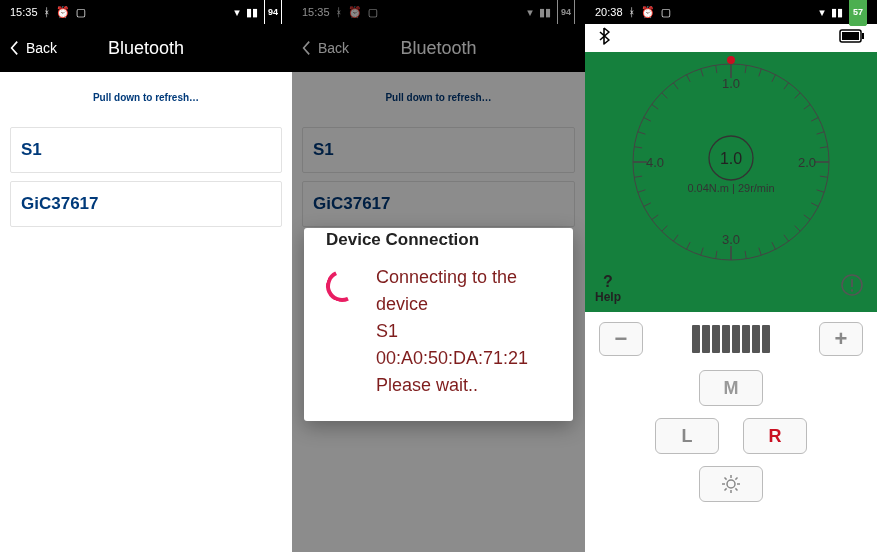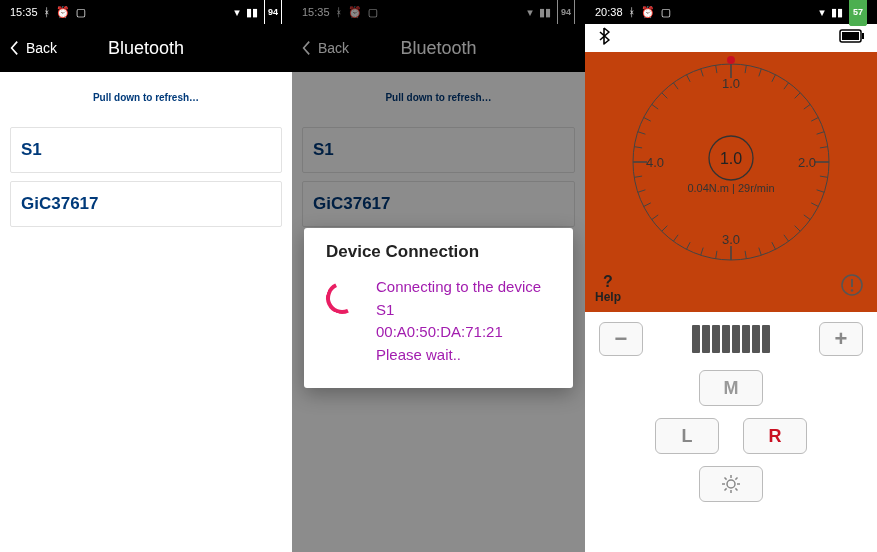--- a/index.html
+++ b/index.html
@@ -20,29 +20,29 @@
   .title { position: absolute; left: 50%; transform: translateX(-50%); font-size: 18px; font-weight: 400; }
 
   
   .content { padding: 0; background: #fff; height: calc(100% - 72px); }
   .refresh-hint { text-align: center; color: #003a7a; font-weight: bold; font-size: 10px; padding: 20px 0 24px; }
   .device-list { padding: 0 10px; }
   .device-item { border: 1px solid #e2e2e2; background: #fff; color: #003a7a; font-size: 17px; font-weight: bold; padding: 12px 10px; margin-bottom: 8px; border-radius: 2px; }
 
   
   .overlay { position: absolute; inset: 0; background: rgba(0,0,0,0.45); z-index: 5; }
-  .dialog { position: absolute; left: 12px; right: 12px; top: 228px; background: #fff; border-radius: 3px; padding: 14px 22px 22px; z-index: 6; box-shadow: 0 6px 20px rgba(0,0,0,0.3); }
+  .dialog { position: absolute; left: 12px; right: 12px; top: 228px; background: #fff; border-radius: 3px; padding: 2px 22px 22px; z-index: 6; box-shadow: 0 6px 20px rgba(0,0,0,0.3); }
   .dialog-title { font-size: 17px; font-weight: bold; color: #222; margin-bottom: 14px; }
   .dialog-row { display: flex; gap: 18px; align-items: flex-start; }
   .spinner { width: 32px; height: 32px; border: 4px solid transparent; border-top-color: #e91e63; border-right-color: #e91e63; border-radius: 50%; flex-shrink: 0; margin-top: 6px; transform: rotate(200deg); }
-  .dialog-text { font-size: 15px; color: #a21caf; line-height: 1.5; }
+  .dialog-text { font-size: 18px; color: #7f1d1d; line-height: 1.5; }
 
   
   .topband { display: flex; align-items: center; justify-content: space-between; height: 28px; padding: 0 12px; background: #fff; }
-  .gauge-area { background: #c2410c; position: relative; height: 260px; }
+  .gauge-area { background: #15803d; position: relative; height: 260px; }
   .gauge-svg { display: block; margin: 0 auto; }
   .help { position: absolute; bottom: 8px; left: 10px; text-align: center; font-size: 12px; font-weight: bold; color: #222; }
   .help .q { font-size: 16px; line-height: 1; }
   .warn { position: absolute; bottom: 12px; right: 14px; }
 
   .ctrl-area { padding: 10px 14px; background: #fff; }
   .row1 { display: flex; align-items: center; gap: 8px; margin-bottom: 14px; }
   .btn { border: 1px solid #bbb; background: #f9f9f9; border-radius: 6px; display: flex; align-items: center; justify-content: center; font-weight: bold; color: #888; }
   .btn.minus, .btn.plus { width: 44px; height: 34px; font-size: 22px; }
   .scroll-ind { flex: 1; height: 30px; display: flex; justify-content: center; align-items: center; }

